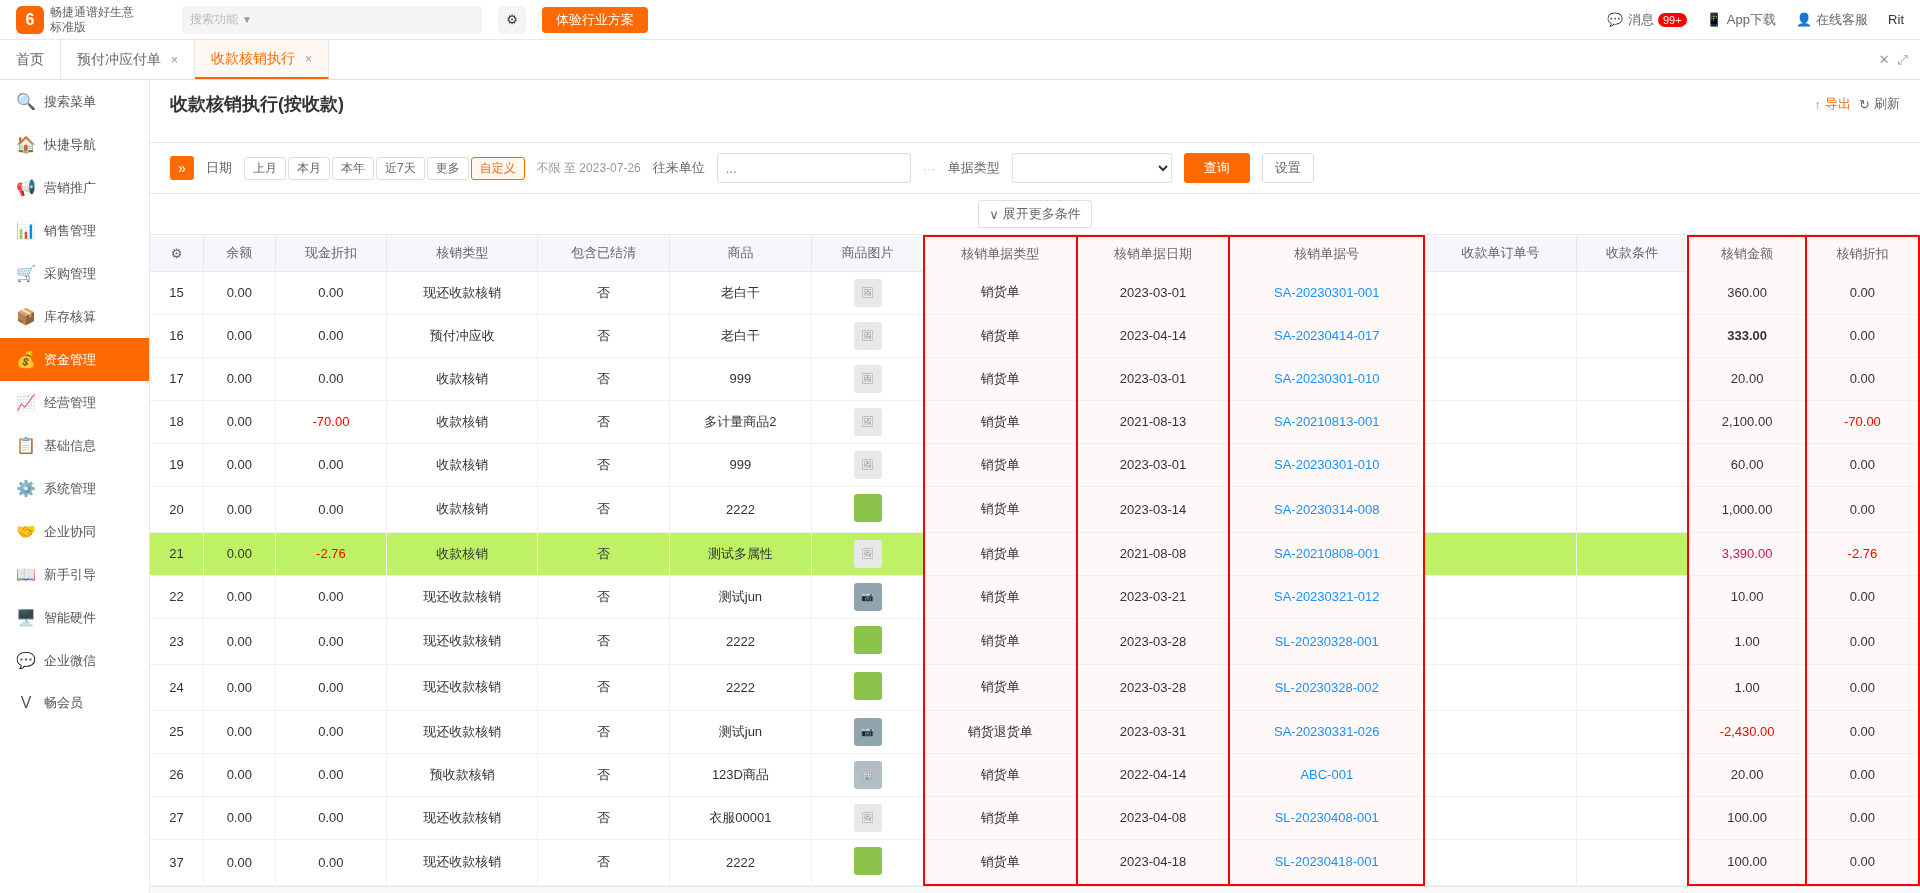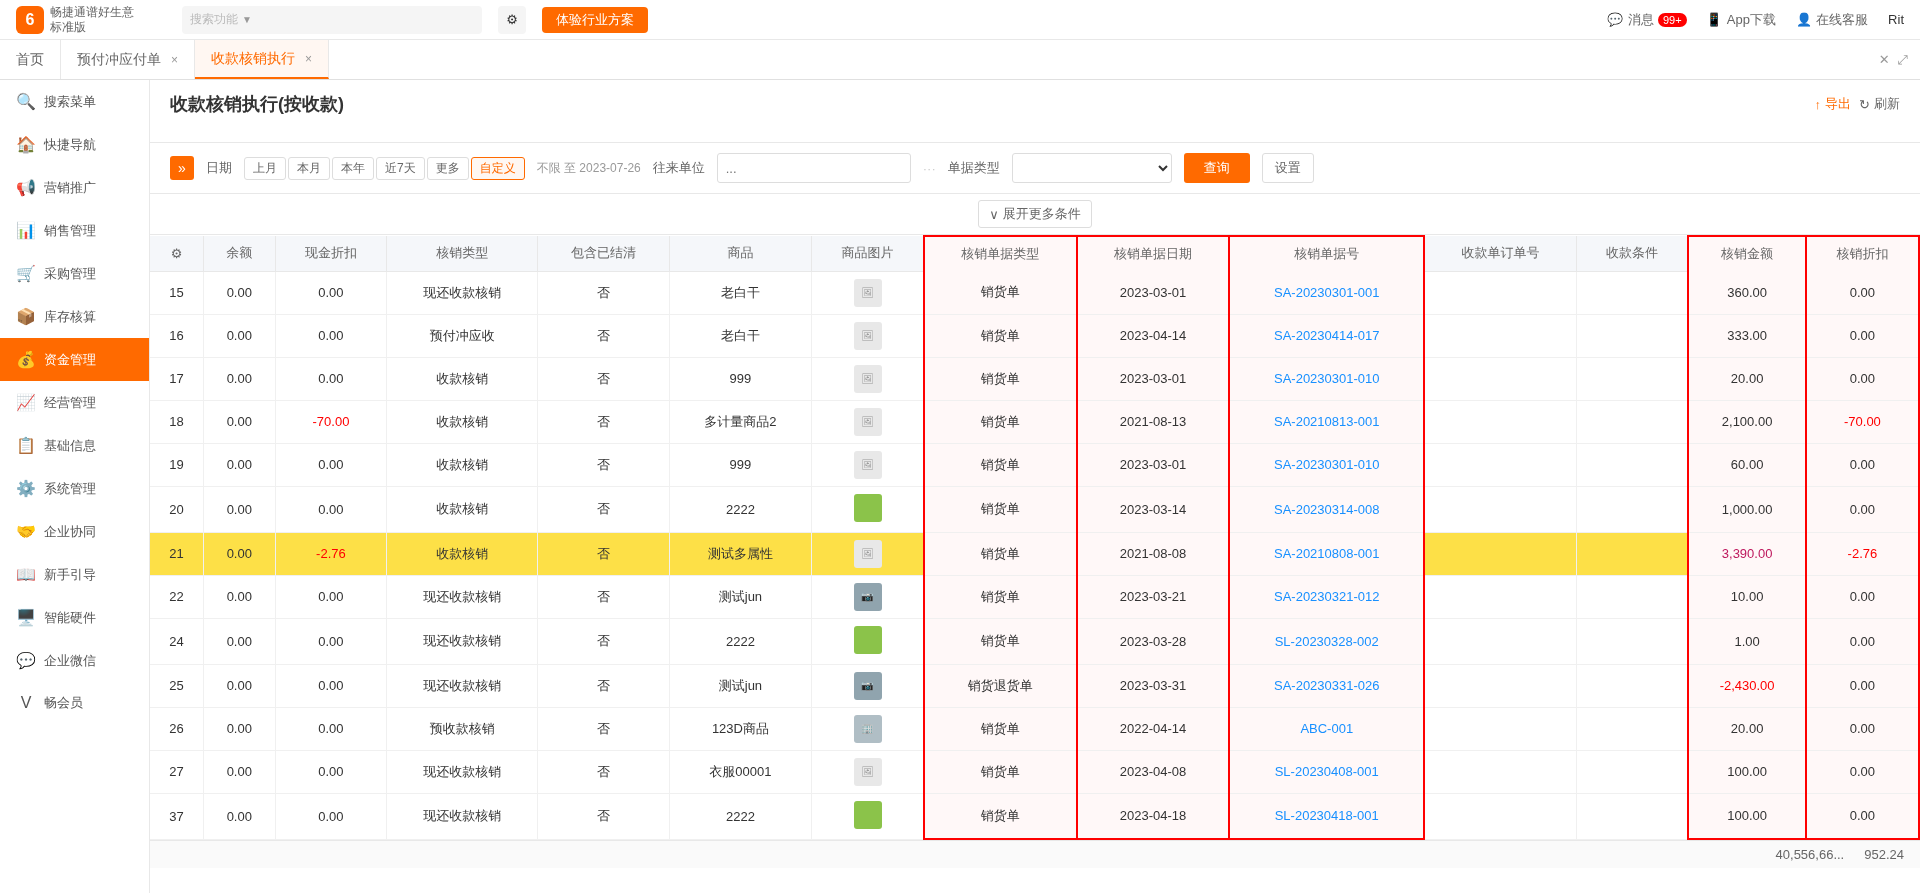--- a/index.html
+++ b/index.html
@@ -59,21 +59,21 @@
     .search-btn { height: 30px; background: #ff6a00; color: #fff; border: none; border-radius: 3px; padding: 0 20px; cursor: pointer; font-size: 13px; }
     .settings-btn { height: 30px; background: #fff; color: #666; border: 1px solid #ddd; border-radius: 3px; padding: 0 12px; cursor: pointer; font-size: 13px; }
     .expand-more { display: flex; align-items: center; gap: 4px; color: #666; cursor: pointer; font-size: 13px; border: 1px solid #ddd; border-radius: 3px; padding: 4px 10px; }
 
     
     .table-area { flex: 1; overflow: auto; padding: 0; background: #fff; margin: 0; }
     table { width: 100%; border-collapse: collapse; font-size: 13px; }
     thead tr { background: #f5f7fa; }
     th { padding: 8px 10px; text-align: center; color: #666; font-weight: normal; border-bottom: 1px solid #e8e8e8; border-right: 1px solid #e8e8e8; white-space: nowrap; position: sticky; top: 0; background: #f5f7fa; z-index: 1; }
     td { padding: 7px 10px; text-align: center; border-bottom: 1px solid #f0f0f0; border-right: 1px solid #f0f0f0; white-space: nowrap; }
-    tr.highlighted td { background: #fde047; }
+    tr.highlighted td { background: #bef264; }
     .red-text { color: #f00; }
     .orange-text { color: #be185d; }
     .link-text { color: #1890ff; cursor: pointer; text-decoration: none; }
 
     .img-thumb { width: 28px; height: 28px; background: #e8e8e8; border-radius: 3px; display: inline-flex; align-items: center; justify-content: center; color: #999; font-size: 10px; }
     .img-thumb.has-img { background: #ccc; }
 
     .table-footer { background: #fafafa; border-top: 1px solid #e8e8e8; display: flex; align-items: center; justify-content: flex-end; padding: 6px 16px; font-size: 13px; color: #666; }
     .footer-total { display: flex; gap: 20px; }
 
@@ -293,21 +293,21 @@
     <td>否</td>
     <td>老白干</td>
     <td><div class="img-thumb">
                   <span style="font-size:10px;">🖼</span>
                 </div></td>
     <td style="border-left:2px solid #f00; border-right:2px solid #f00; background:#fff8f8;">销货单</td>
     <td style="border-left:2px solid #f00; border-right:2px solid #f00; background:#fff8f8;">2023-04-14</td>
     <td style="border-left:2px solid #f00; border-right:2px solid #f00; background:#fff8f8;"><a class="link-text">SA-20230414-017</a></td>
     <td></td>
     <td></td>
-    <td style="border-left:2px solid #f00; border-right:2px solid #f00; background:#fff8f8;" class="">333.00</td>
+    <td style="border-left:2px solid #f00; border-right:2px solid #f00; background:#fff8f8;font-weight:bold;" class="">333.00</td>
     <td style="border-left:2px solid #f00; border-right:2px solid #f00; background:#fff8f8;" class="">0.00</td>
   </tr>
             <tr>
     <td>17</td>
     <td>0.00</td>
     <td class="">0.00</td>
     <td>收款核销</td>
     <td>否</td>
     <td>999</td>
     <td><div class="img-thumb">
@@ -398,20 +398,36 @@
     <td>现还收款核销</td>
     <td>否</td>
     <td>测试jun</td>
     <td><div class="img-thumb has-img" style="background:#90a4ae;">📷</div></td>
     <td style="border-left:2px solid #f00; border-right:2px solid #f00; background:#fff8f8;">销货单</td>
     <td style="border-left:2px solid #f00; border-right:2px solid #f00; background:#fff8f8;">2023-03-21</td>
     <td style="border-left:2px solid #f00; border-right:2px solid #f00; background:#fff8f8;"><a class="link-text">SA-20230321-012</a></td>
     <td></td>
     <td></td>
     <td style="border-left:2px solid #f00; border-right:2px solid #f00; background:#fff8f8;" class="">10.00</td>
+    <td style="border-left:2px solid #f00; border-right:2px solid #f00; background:#fff8f8;" class="">0.00</td>
+  </tr>
+            <tr>
+    <td>23</td>
+    <td>0.00</td>
+    <td class="">0.00</td>
+    <td>现还收款核销</td>
+    <td>否</td>
+    <td>2222</td>
+    <td><div class="img-thumb has-img" style="background:#8bc34a;"></div></td>
+    <td style="border-left:2px solid #f00; border-right:2px solid #f00; background:#fff8f8;">销货单</td>
+    <td style="border-left:2px solid #f00; border-right:2px solid #f00; background:#fff8f8;">2023-03-28</td>
+    <td style="border-left:2px solid #f00; border-right:2px solid #f00; background:#fff8f8;"><a class="link-text">SL-20230328-001</a></td>
+    <td></td>
+    <td></td>
+    <td style="border-left:2px solid #f00; border-right:2px solid #f00; background:#fff8f8;" class="">1.00</td>
     <td style="border-left:2px solid #f00; border-right:2px solid #f00; background:#fff8f8;" class="">0.00</td>
   </tr>
             <tr>
     <td>24</td>
     <td>0.00</td>
     <td class="">0.00</td>
     <td>现还收款核销</td>
     <td>否</td>
     <td>2222</td>
     <td><div class="img-thumb has-img" style="background:#8bc34a;"></div></td>

